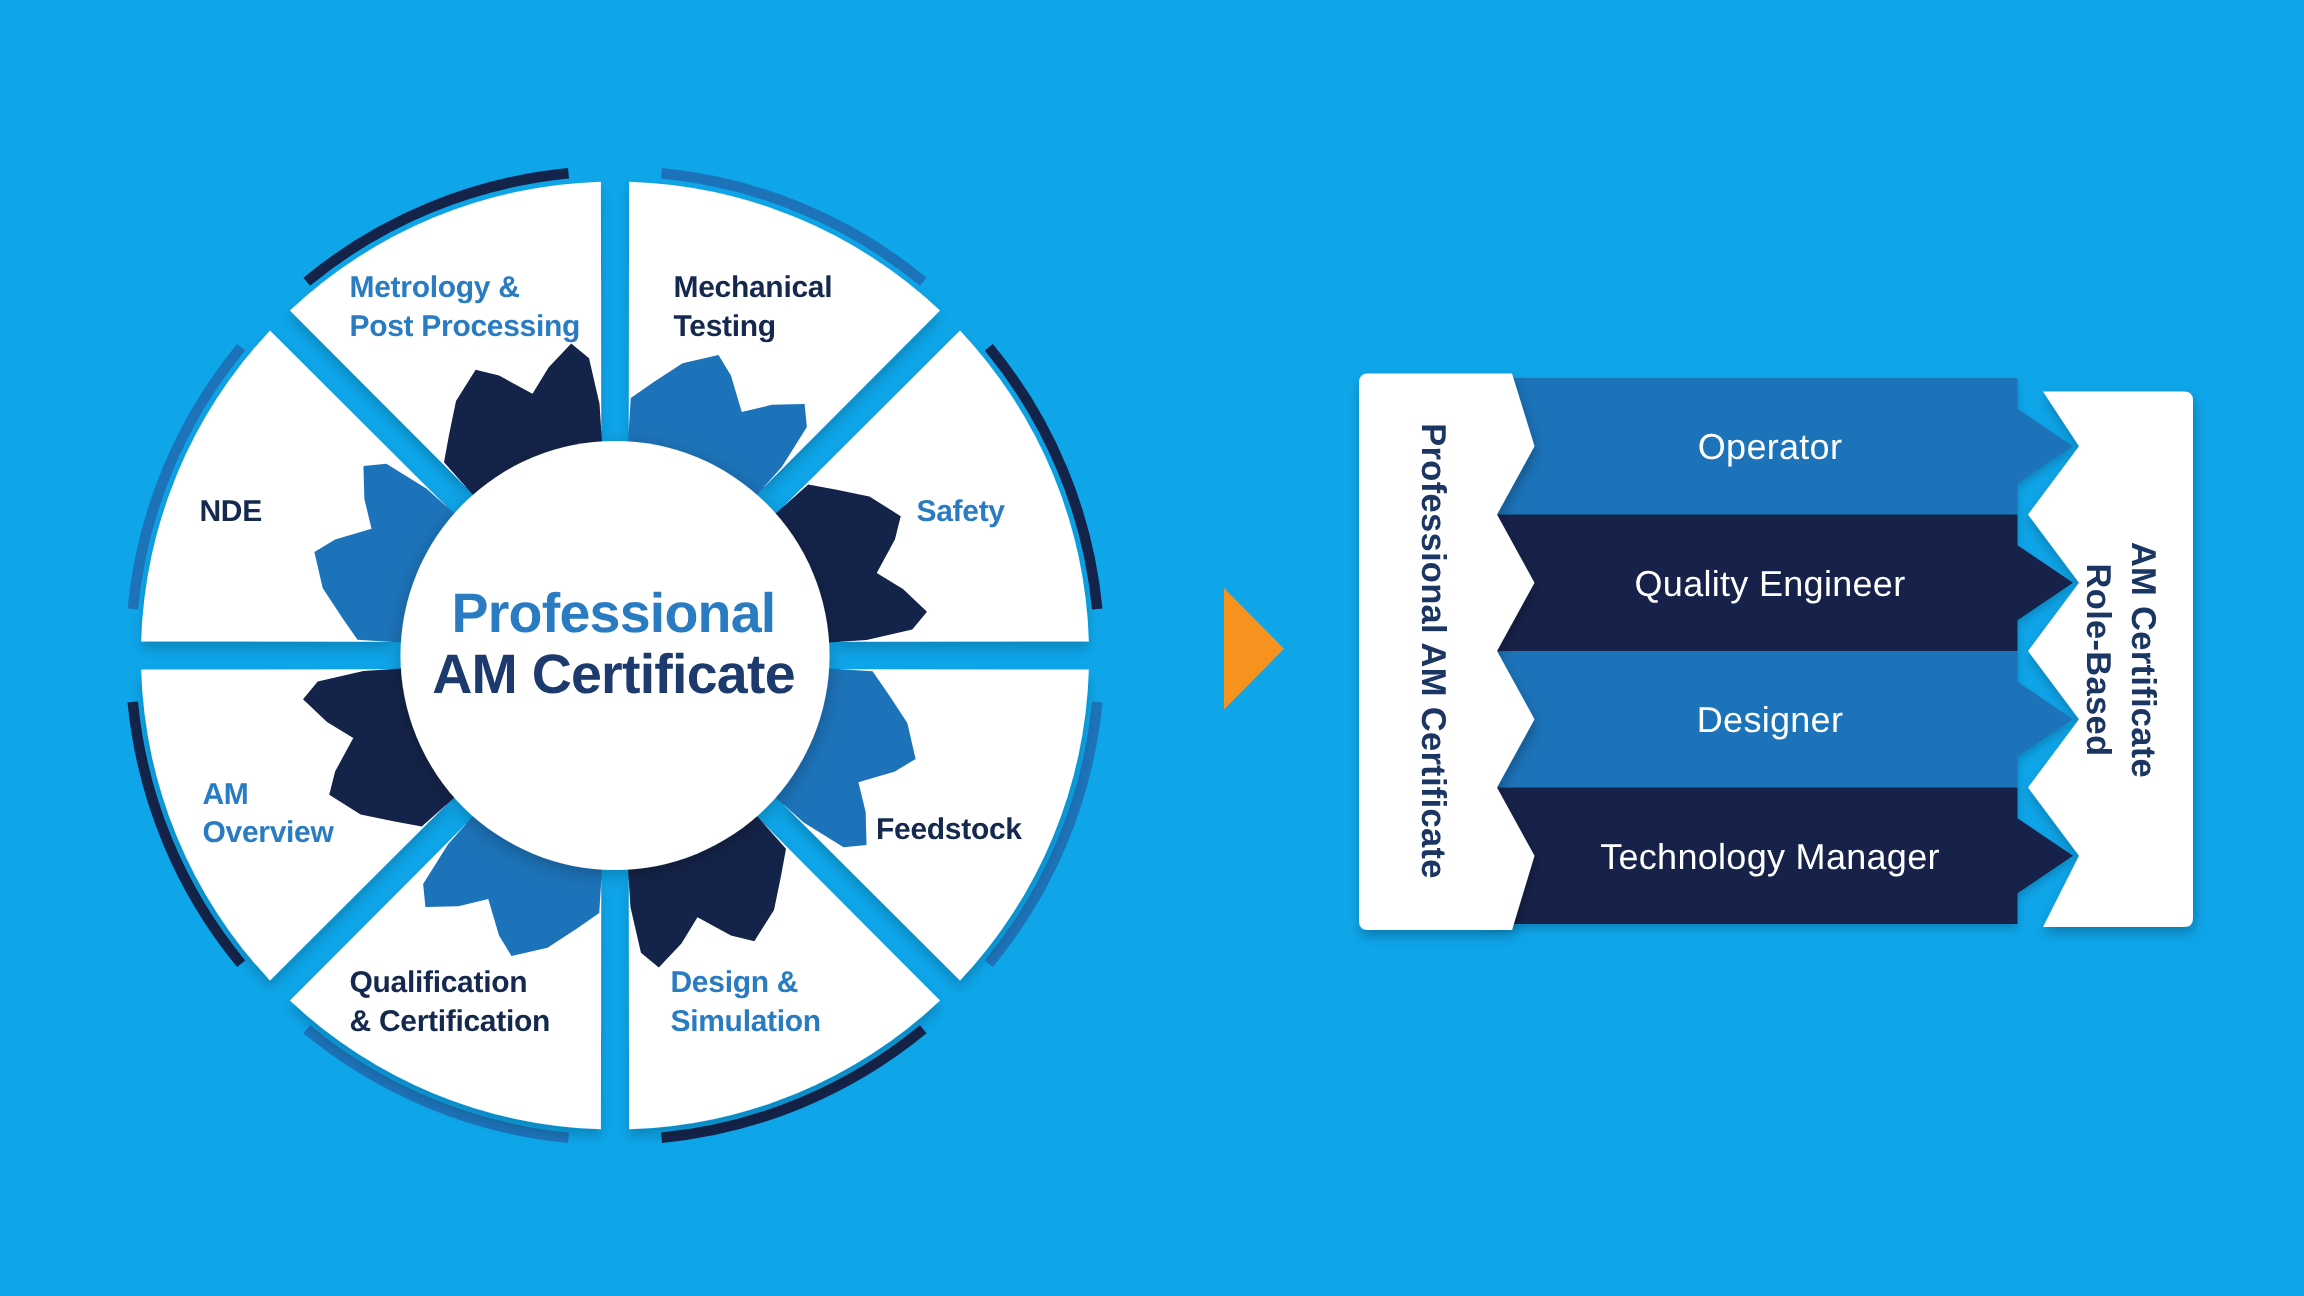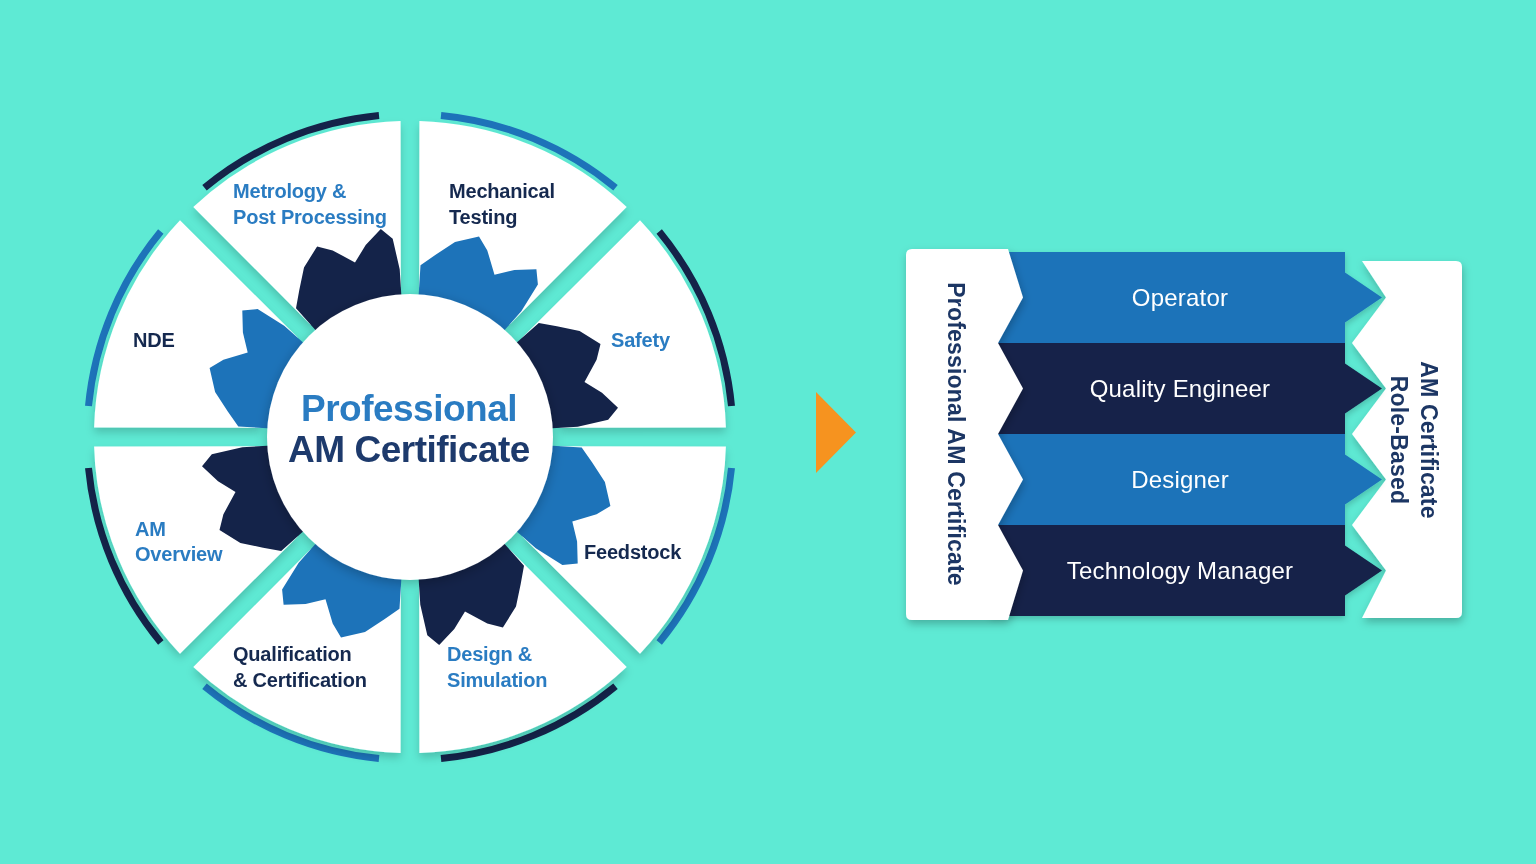--- a/index.html
+++ b/index.html
@@ -1,16 +1,16 @@
 <!DOCTYPE html>
 <html style="--blue: #1d73b9; --navy: #142349; --text-blue: #2a7cc2; --text-navy: #15294f; --center-navy: #1d3a6c; --panel-navy: #1c3664; --orange: #f6931f;"><head>
 <meta charset="utf-8">
 <style>
   html,body{margin:0;padding:0;background:#ffffff;}
-  .canvas{position:relative;width:1536px;height:864px;background:#5eead4;overflow:hidden;
+  .canvas{position:relative;width:1536px;height:864px;background:#0ea5e9;overflow:hidden;
           font-family:"Liberation Sans", sans-serif;}
   svg{position:absolute;left:0;top:0;}
   text{font-family:"Liberation Sans", sans-serif;}
   .seg-label{font-size:20px;font-weight:700;letter-spacing:-0.2px;}
   .center-1{font-size:37px;font-weight:700;fill:var(--text-blue,#2b7cc3);letter-spacing:-0.5px;}
   .center-2{font-size:37px;font-weight:700;fill:var(--center-navy,#1d3a6c);letter-spacing:-0.5px;}
   .bar-label{font-size:24px;font-weight:500;fill:#ffffff;letter-spacing:0.2px;}
   .vert-label{font-size:23px;font-weight:700;fill:var(--panel-navy,#1c3664);letter-spacing:0.2px;}
 </style>
 </head>

